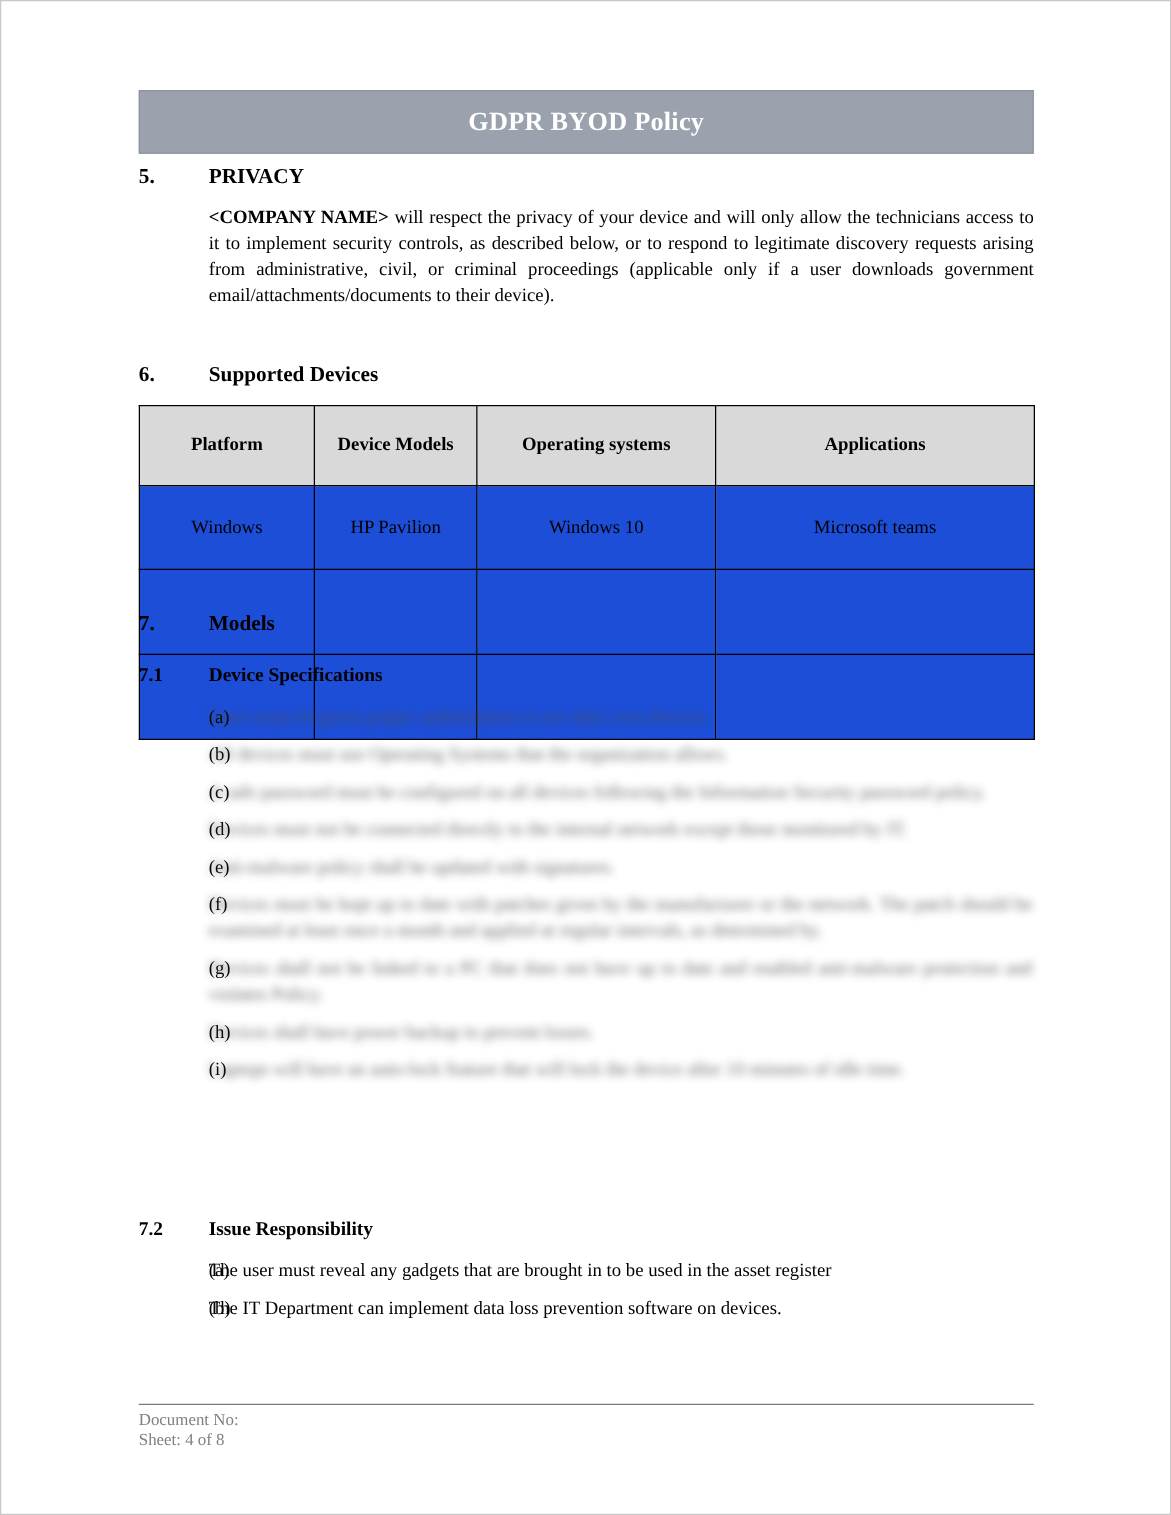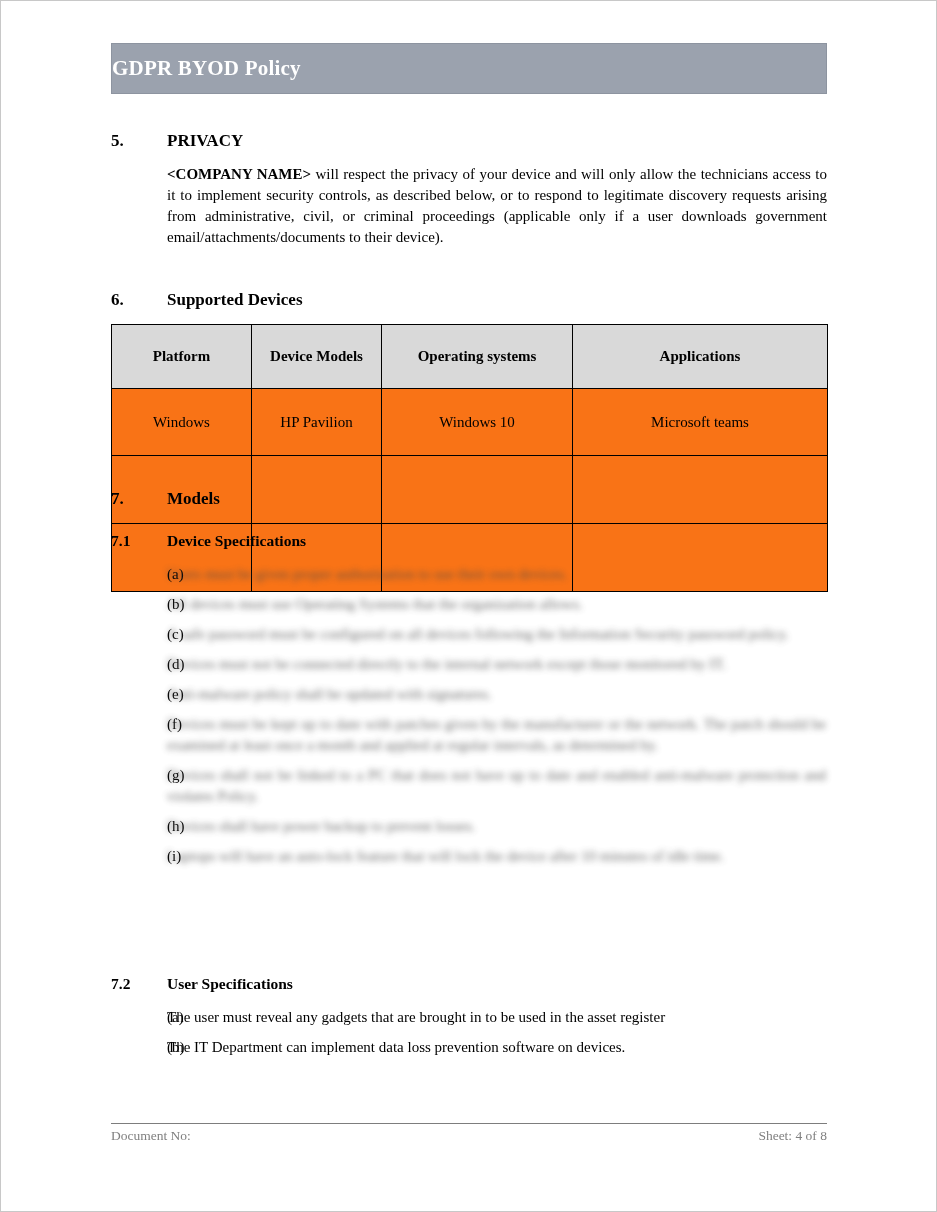--- a/index.html
+++ b/index.html
@@ -29,28 +29,29 @@
     left: 110px;
     top: 0;
     width: 716px;
     height: 1212px;
   }
 
   
   .title-banner {
     position: absolute;
     left: 0;
-    top: 42px;
+    top: 71px;
     width: 716px;
     height: 51px;
     background: #9ba2ae;
     border: 1px solid #8d94a0;
     box-sizing: border-box;
     display: flex;
     align-items: center;
+    justify-content: center;
   }
   .title-banner .title-text {
     color: #ffffff;
     font-size: 21px;
     font-weight: bold;
     letter-spacing: 0.2px;
   }
 
   
   .heading {
@@ -97,21 +98,21 @@
     font-weight: normal;
     padding: 15px;
   }
   .dev-table th {
     background: #d9d9d9;
     font-weight: bold;
     height: 33px;
   }
   .dev-table td {
     height: 36px;
-    background: #f97316;
+    background: #1d4ed8;
   }
   .dev-table tr.blank-row td { height: 37px; }
   .col-platform { width: 140px; }
   .col-models   { width: 130px; }
   .col-os       { width: 191px; }
   .col-apps     { width: 255px; }
 
   
   .alpha-list {
     position: absolute;
@@ -155,20 +156,21 @@
     width: 716px;
     border-top: 1px solid #7d7d7d;
     padding-top: 4px;
     color: #808080;
     font-size: 13.5px;
     line-height: 16px;
   }
   .footer-row {
     display: flex;
     justify-content: space-between;
+    flex-direction: column;
   }
 </style>
 </head>
 <body>
 
 <div class="page">
   <div class="page-inner">
 
     <div class="title-banner">
       <span class="title-text">GDPR BYOD Policy</span>
@@ -278,21 +280,21 @@
       </div>
 
       <div class="alpha-item redacted">
         <span class="marker">(i)</span>
         <span class="body">Laptops will have an auto-lock feature that will lock the device after 10 minutes of idle time.</span>
       </div>
     </div>
 
     <div class="heading h2-row" style="left:0; top:974px;">
       <span class="num">7.2</span>
-      <span>User Specifications</span>
+      <span>Issue Responsibility</span>
     </div>
 
     <div class="alpha-list" style="top:1006px;">
       <div class="alpha-item" style="margin-bottom:9px;">
         <span class="marker">(a)</span>
         <span class="body last-line-left">The user must reveal any gadgets that are brought in to be used in the asset register</span>
       </div>
       <div class="alpha-item">
         <span class="marker">(b)</span>
         <span class="body last-line-left">The IT Department can implement data loss prevention software on devices.</span>

